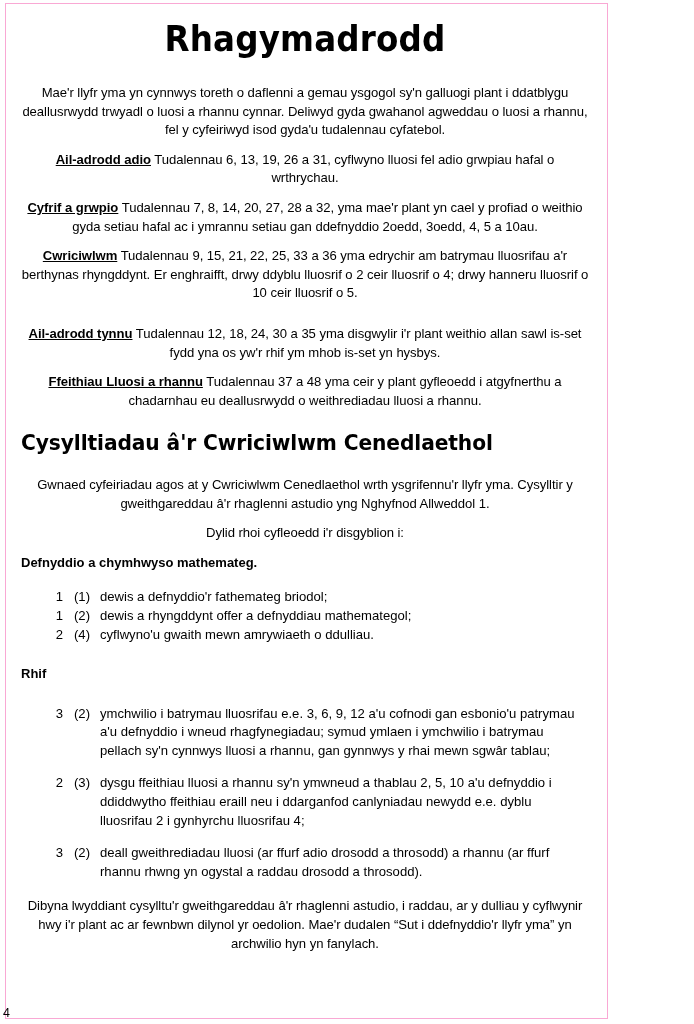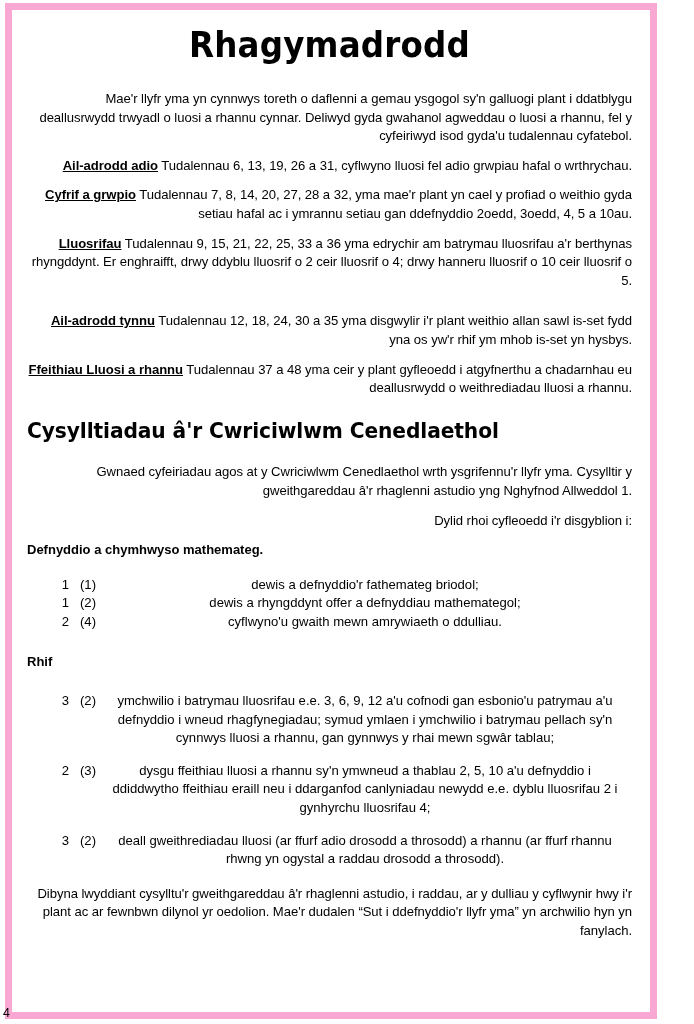--- a/index.html
+++ b/index.html
@@ -14,23 +14,23 @@
     color: #000000;
     overflow: hidden;
     position: relative;
   }
 
   
   #page-frame {
     position: absolute;
     left: 5px;
     top: 3px;
-    width: 652px;
+    width: 603px;
     height: 1016px;
-    border: 7px solid #f9a8d4;
+    border: 1px solid #f9a8d4;
     box-sizing: border-box;
     background: #ffffff;
     overflow: hidden;
   }
 
   #page-inner {
     position: absolute;
     left: 0;
     top: 0;
     right: 0;
@@ -63,21 +63,21 @@
     transform: scaleX(0.94);
     transform-origin: left center;
   }
 
   
   .para {
     font-size: 13.1px;
     line-height: 18.6px;
     margin: 0;
     padding: 0;
-    text-align: right;
+    text-align: center;
     letter-spacing: -0.05px;
   }
   .para b, .lead-term {
     font-weight: bold;
     text-decoration: underline;
   }
 
   .sub-head {
     font-size: 13px;
     line-height: 18.6px;
@@ -112,21 +112,20 @@
   }
   .req-num {
     flex: 0 0 auto;
     width: 26px;
     margin-left: 11px;
     text-align: left;
   }
   .req-text {
     flex: 1 1 auto;
     padding-right: 8px;
-    text-align: center;
   }
 
   
   #page-number {
     position: absolute;
     left: 3px;
     top: 1006px;
     font-size: 12.4px;
     line-height: 14px;
     color: #000;
@@ -147,21 +146,21 @@
     <div class="gap-s"></div>
 
     <p class="para"><b class="lead-term">Ail-adrodd adio</b> <span>Tudalennau 6, 13, 19, 26 a 31, cyflwyno lluosi fel adio grwpiau hafal o wrthrychau.</span></p>
 
     <div class="gap-s"></div>
 
     <p class="para"><b class="lead-term">Cyfrif a grwpio</b> <span>Tudalennau 7, 8, 14, 20, 27, 28 a 32, yma mae'r plant yn cael y profiad o weithio gyda setiau hafal ac i ymrannu setiau gan ddefnyddio 2oedd, 3oedd, 4, 5 a 10au.</span></p>
 
     <div class="gap-s"></div>
 
-    <p class="para"><b class="lead-term">Lluosrifau</b> <span>Tudalennau 9, 15, 21, 22, 25, 33 a 36 yma edrychir am batrymau lluosrifau a'r berthynas rhyngddynt. Er enghraifft, drwy ddyblu lluosrif o 2 ceir lluosrif o 4; drwy hanneru lluosrif o 10 ceir lluosrif o 5.</span></p>
+    <p class="para"><b class="lead-term">Cwriciwlwm</b> <span>Tudalennau 9, 15, 21, 22, 25, 33 a 36 yma edrychir am batrymau lluosrifau a'r berthynas rhyngddynt. Er enghraifft, drwy ddyblu lluosrif o 2 ceir lluosrif o 4; drwy hanneru lluosrif o 10 ceir lluosrif o 5.</span></p>
 
     <div class="gap-s"></div>
 
 
     <div class="gap-s"></div>
 
     <p class="para"><b class="lead-term">Ail-adrodd tynnu</b> <span>Tudalennau 12, 18, 24, 30 a 35 yma disgwylir i'r plant weithio allan sawl is-set fydd yna os yw'r rhif ym mhob is-set yn hysbys.</span></p>
 
     <div class="gap-s"></div>
 

